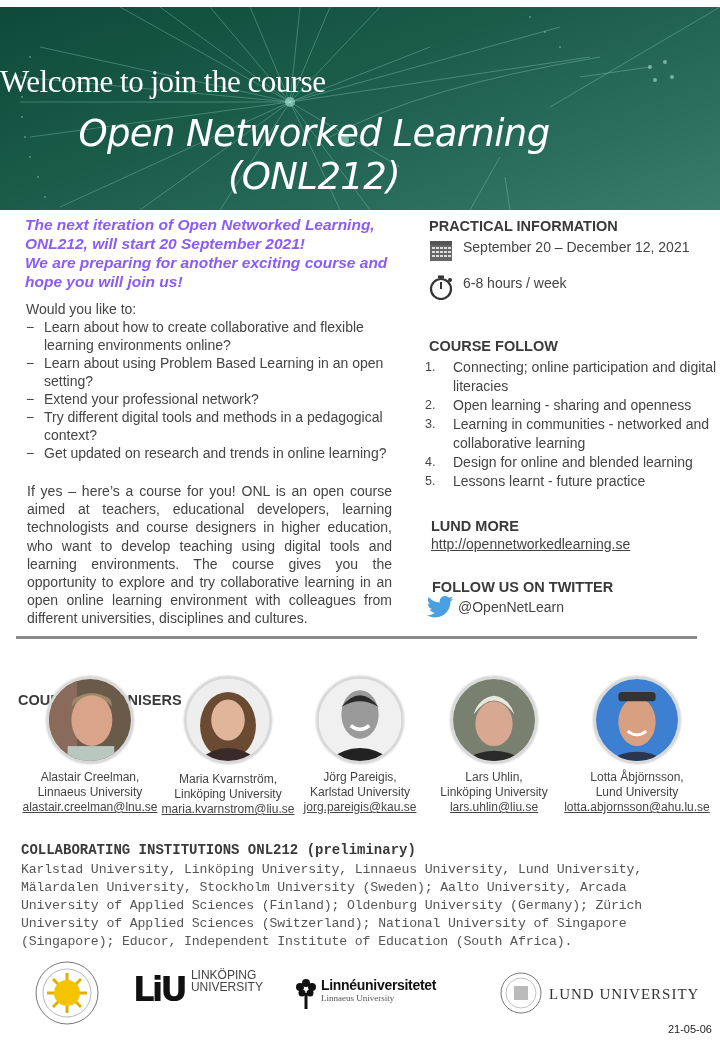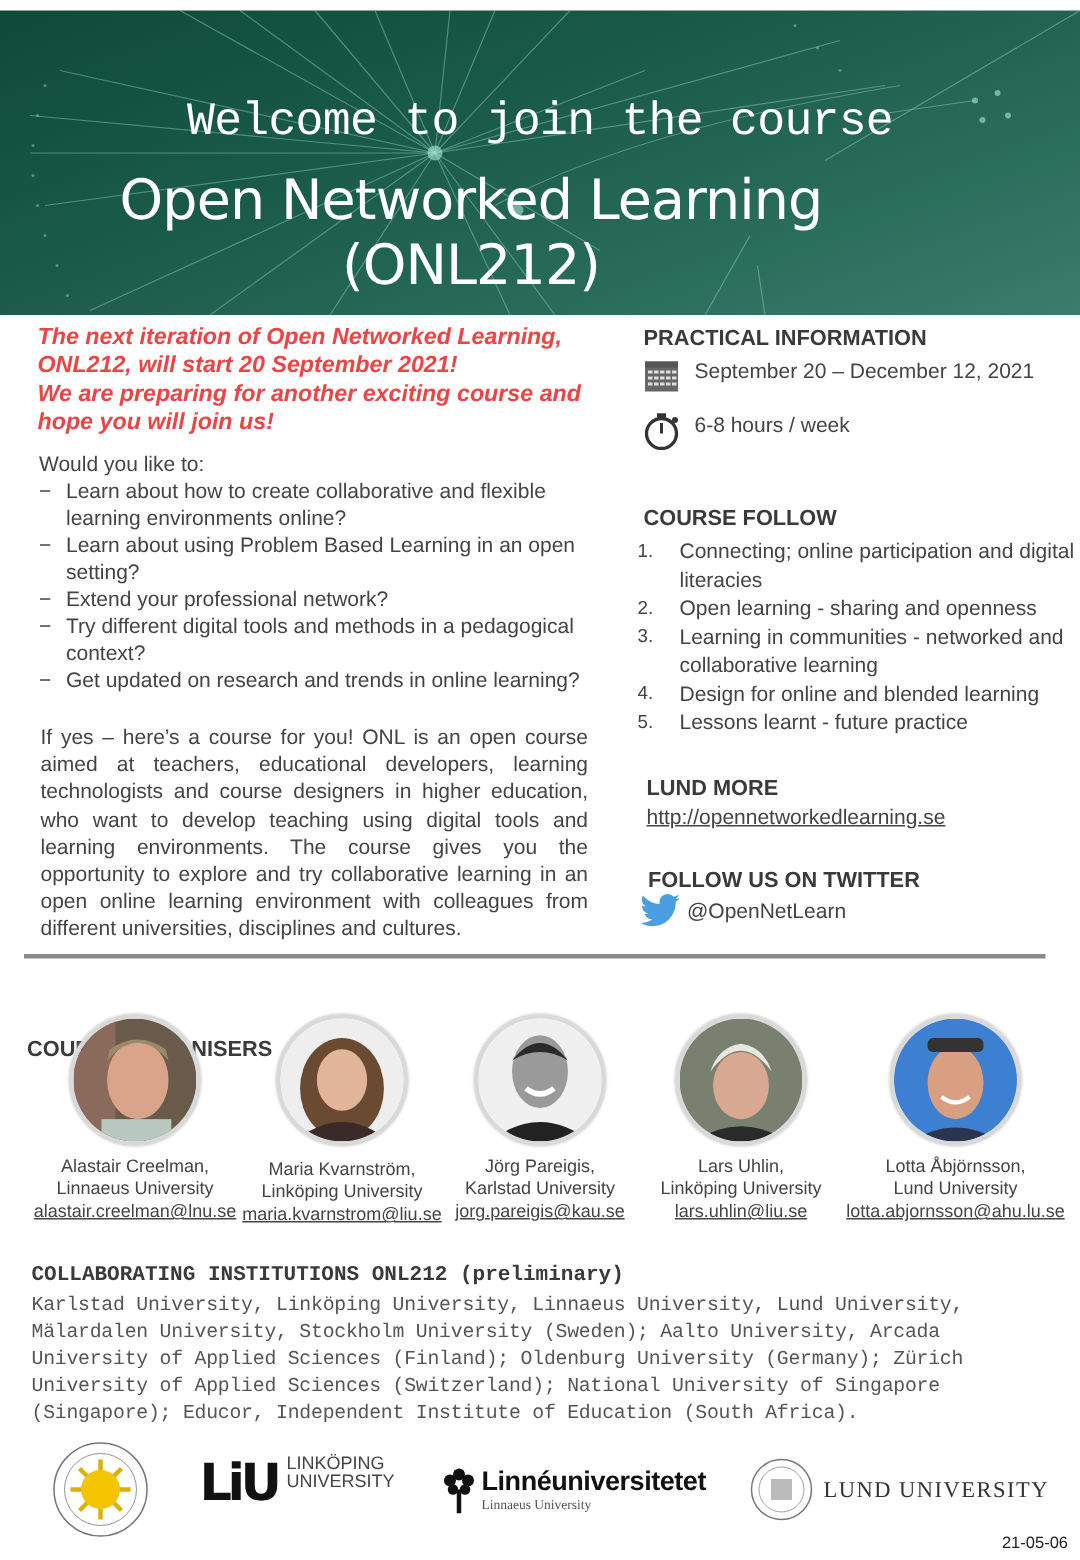--- a/index.html
+++ b/index.html
@@ -7,33 +7,33 @@
   body { font-family: "Liberation Sans", sans-serif; color: #3a3a3a; position: relative; }
 
   
   .banner {
     position: absolute; left: 0; top: 7px; width: 720px; height: 203px;
     background: linear-gradient(160deg, #0f4a39 0%, #1a5b48 40%, #2a6e5c 75%, #3b7d6c 100%);
     overflow: hidden;
   }
   .banner svg.net { position: absolute; left: 0; top: 0; }
   .banner-line1 {
-    position: absolute; left: 0; width: 720px; top: 57px; text-align: center;
-    color: #ffffff; font-family: Liberation Mono, monospace; font-size: 31px; letter-spacing: -0.5px;
+    position: absolute; left: 0; width: 720px; top: 57px; text-align: left;
+    color: #ffffff; font-family: Liberation Serif, serif; font-size: 31px; letter-spacing: -0.5px;
     font-weight: normal;
   }
   .banner-line2 {
     position: absolute; left: 0; width: 628px; top: 105px; text-align: center;
-    color: #ffffff; font-family: "DejaVu Sans", sans-serif; font-size: 37px; letter-spacing: -0.6px;
+    color: #ffffff; font-family: "DejaVu Sans", sans-serif; font-size: 37px; letter-spacing: -0.6px; font-style: italic;
   }
 
   
   .intro {
     position: absolute; left: 25px; top: 215px; width: 385px;
-    font-weight: bold; font-style: italic; font-size: 15.5px; line-height: 19px; color: #ef4444;
+    font-weight: bold; font-style: italic; font-size: 15.5px; line-height: 19px; color: #8b5cf6;
   }
   .ask {
     position: absolute; left: 26px; top: 300px; width: 370px; font-size: 14px; line-height: 18px; color: #444;
   }
   .ask ul { list-style: none; }
   .ask li { position: relative; padding-left: 18px; }
   .ask li::before { content: "\2212"; position: absolute; left: 0; top: 0; }
   .para {
     position: absolute; left: 27px; top: 482px; width: 365px; font-size: 14px; line-height: 18.2px;
     color: #444; text-align: justify;
@@ -337,21 +337,21 @@
       <g fill="#111">
           <circle cx="12" cy="6" r="4"></circle>
           <circle cx="6" cy="10" r="4"></circle>
           <circle cx="18" cy="10" r="4"></circle>
           <circle cx="8" cy="16" r="3.5"></circle>
           <circle cx="16" cy="16" r="3.5"></circle>
           <rect x="10.5" y="16" width="3" height="16"></rect>
         </g>
     </svg>
     <span style="margin-left:3px">
-      <span style="display:block;font-weight:bold;font-size:18px;color:#111;letter-spacing:-0.3px">Linnéuniversitetet</span>
+      <span style="display:block;font-weight:bold;font-size:14px;color:#111;letter-spacing:-0.3px">Linnéuniversitetet</span>
       <span style="display:block;font-family:'Liberation Serif',serif;font-size:9px;color:#555">Linnaeus University</span>
     </span>
   </div>
   <svg class="logo" style="left:500px;top:12px" width="42" height="42" viewBox="0 0 42 42">
     <circle cx="21" cy="21" r="20" fill="#fff" stroke="#777" stroke-width="1"></circle>
     <circle cx="21" cy="21" r="15" fill="none" stroke="#999" stroke-width="0.6"></circle>
     <rect x="14" y="14" width="14" height="14" fill="#bbb"></rect>
   </svg>
   <span class="logo" style="left:549px;top:26px;font-family:'Liberation Serif',serif;font-size:15px;letter-spacing:1px;color:#333">LUND UNIVERSITY</span>
 </div>

